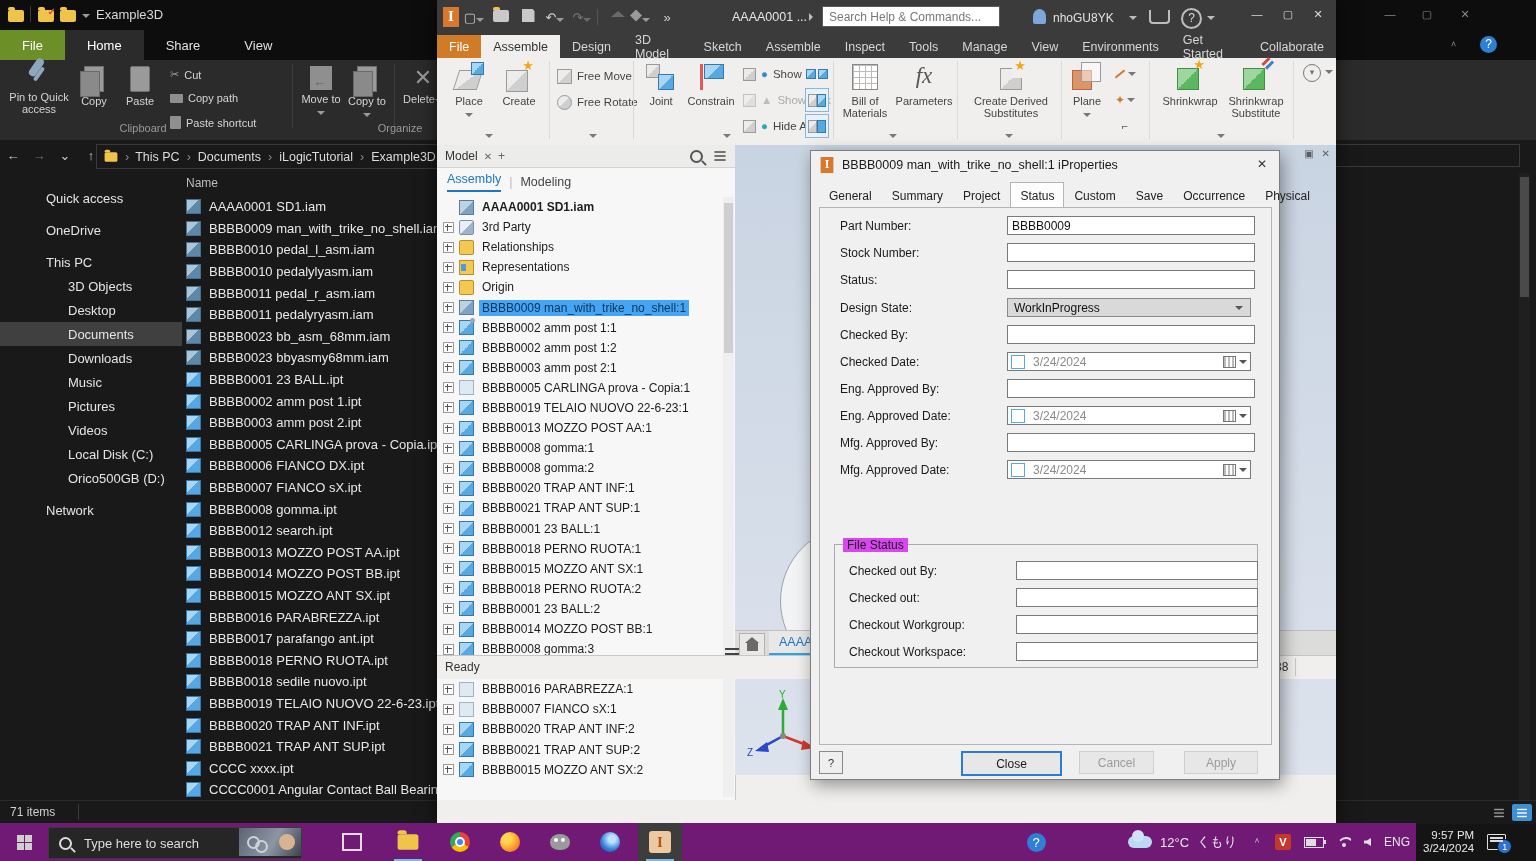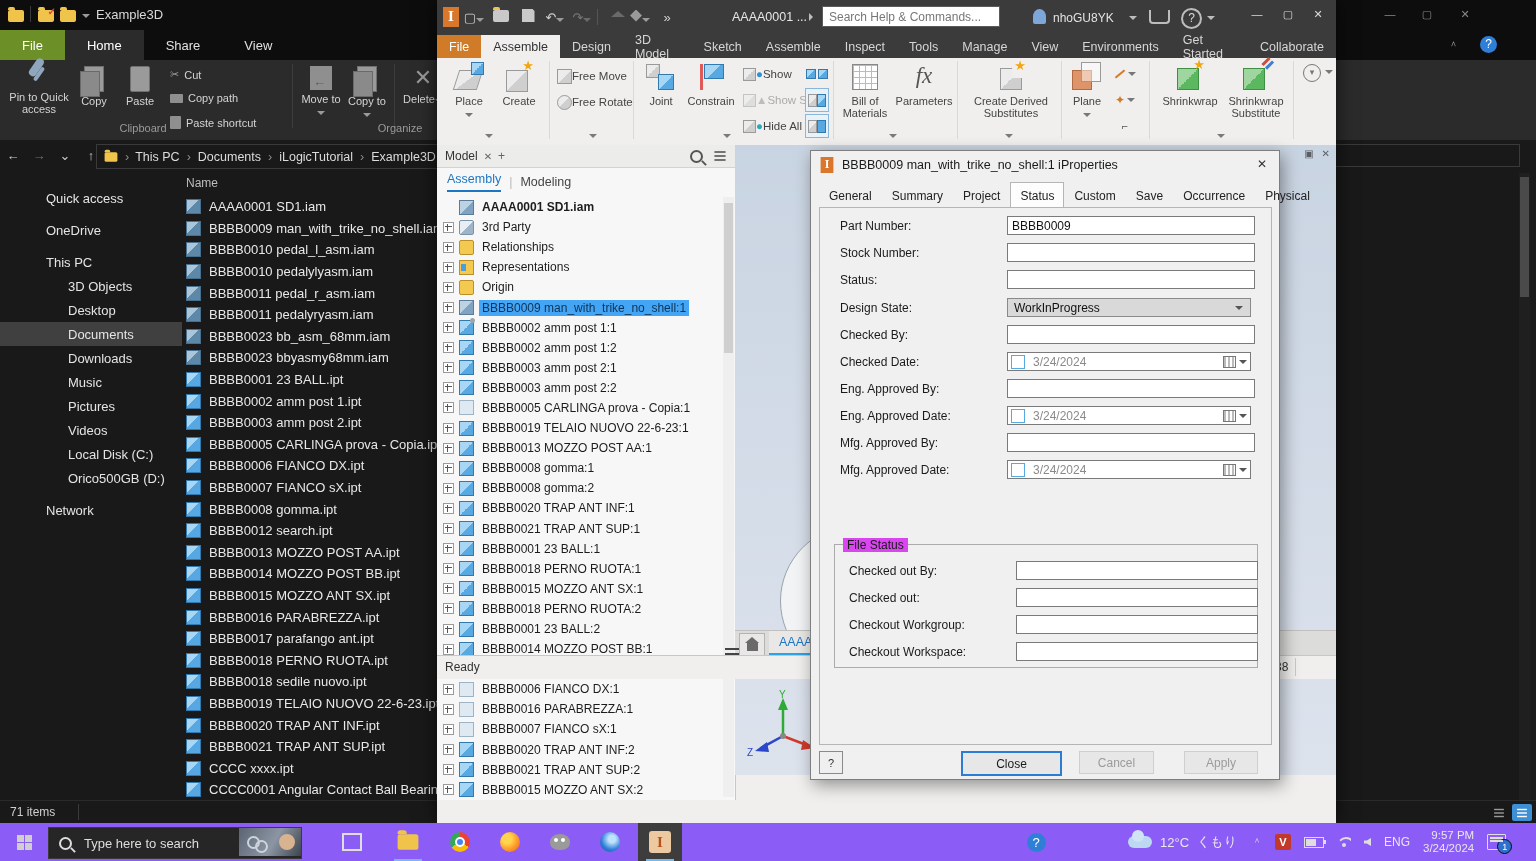--- a/index.html
+++ b/index.html
@@ -65,21 +65,21 @@
   .ilogo{width:16px;height:20px;background:#d9782c;color:#fff;font-family:"Liberation Serif",serif;font-weight:bold;font-size:15px;text-align:center;line-height:19px;}
   .inv-search{position:absolute;left:385px;top:6px;width:178px;height:21px;background:#fff;border:1px solid #5a5a5a;font-size:12px;color:#555;padding:0 6px;box-sizing:border-box;}
   .inv-search::placeholder{color:#777;}
   .inv-tabs{position:absolute;left:0;top:35px;width:899px;height:23px;background:#3b3b3b;display:flex;}
   .inv-tab{padding:0 12px;display:flex;align-items:center;font-size:12.5px;color:#d6d6d6;}
   .inv-tab[data-kind="file"]{background:#d07b27;color:#fff;}
   .inv-tab[data-kind="active"]{background:#f0efee;color:#333;}
   .inv-ribbon{position:absolute;left:0;top:58px;width:899px;height:87px;background:#f0efee;border-bottom:1px solid #c9c7c5;color:#444;}
   .rbig{position:absolute;top:4px;width:52px;text-align:center;font-size:11px;color:#444;line-height:12px;}
   .rbig .ric{display:block;width:30px;height:30px;margin:0 auto 3px;position:relative;}
-  .rrow{position:absolute;height:24px;display:flex;align-items:center;font-size:11.5px;color:#444;text-align:center;}
+  .rrow{position:absolute;height:24px;display:flex;align-items:center;gap:5px;font-size:11.5px;color:#444;text-align:center;}
   .rrow.dis{color:#ababab;}
   .gc{display:inline-block;width:16px;height:16px;background:linear-gradient(135deg,#ececec 0 50%,#cfcfcf 0);border:1px solid #9a9a9a;}
   .bc{display:inline-block;width:14px;height:14px;background:linear-gradient(135deg,#a8d6f5 0 50%,#58a8e2 0);border:1px solid #3279ad;}
   .star{position:absolute;color:#f2a50c;font-size:13px;}
   .rsep{position:absolute;top:3px;height:78px;width:1px;background:#dbd9d6;}
   .rgarrow{position:absolute;top:76px;color:#7a7a7a;}
   .smcol{position:absolute;width:24px;display:flex;flex-direction:column;gap:2px;}
   .smbtn{width:22px;height:22px;border:1px solid transparent;display:flex;align-items:center;justify-content:center;}
   
   .inv-browser{position:absolute;left:0;top:145px;width:298px;height:655px;background:#f7f7f7;border-right:1px solid #c9c7c5;}
@@ -143,21 +143,21 @@
   .fsgroup{position:absolute;left:14px;top:336px;width:422px;height:122px;border:1px solid #ababab;}
   .fsleg{position:absolute;left:8px;top:-7px;background:#d946ef;padding:0 4px;font-size:12px;color:#1a1a1a;}
   .fsrow{position:absolute;height:19px;width:100%;}
   .fsrow .dlabel{left:14px;}
   .fsrow .dinput{left:181px;width:232px;}
   .dbtn{position:absolute;top:600px;height:21px;background:#e3e3e3;border:1px solid #b5b5b5;font-size:12px;color:#1a1a1a;display:flex;align-items:center;justify-content:center;}
   .dbtn.primary{border:2px solid #2b7cd3;background:#e7e7e7;}
   .dbtn.dis{color:#9b9b9b;border-color:#cfcfcf;background:#e7e7e7;}
   .helpbtn{position:absolute;left:8px;top:600px;width:22px;height:21px;border:1px solid #8a8a8a;background:#efefef;font-size:11px;color:#333;display:flex;align-items:center;justify-content:center;}
   
-  .tb{left:0;top:823px;width:1536px;height:38px;background:#8b5cf6;color:#e8e8e8;}
+  .tb{left:0;top:823px;width:1416px;height:38px;background:#701a75;color:#e8e8e8;}
   .tb-start{position:absolute;left:0;top:0;width:48px;height:38px;display:flex;align-items:center;justify-content:center;}
   .winlogo{width:15px;height:15px;display:grid;grid-template-columns:7px 7px;grid-template-rows:7px 7px;gap:1px;}
   .winlogo span{background:#cfcfcf;}
   .tb-search{position:absolute;left:48px;top:4px;width:252px;height:30px;background:#262626;border:1px solid #3a3a3a;display:flex;align-items:center;color:#e0e0e0;}
   .tb-search input{background:transparent;border:none;outline:none;color:#e0e0e0;font-size:13px;width:150px;}
   .tb-search input::placeholder{color:#dedede;}
   .tb-simg{position:absolute;right:0;top:0;width:62px;height:28px;background:linear-gradient(120deg,#5a6472,#8b95a3 55%,#3c434d);overflow:hidden;}
   .tb-simg i{position:absolute;border-radius:50%;border:2px solid #cdd3da;width:9px;height:9px;}
   .tbicon{position:absolute;top:0;width:44px;height:38px;display:flex;align-items:center;justify-content:center;}
   .tbicon[data-open="1"]::after{content:"";position:absolute;bottom:0;left:8px;right:8px;height:2px;background:#76b9ed;}
@@ -793,25 +793,20 @@
             <span class="ti"></span>
             <span class="tlabel">BBBB0002 amm post 1:2</span>
           </div>
 
           <div class="trow" data-icon="part" data-plus="1">
             <span class="plus"></span>
             <span class="ti"></span>
             <span class="tlabel">BBBB0003 amm post 2:1</span>
           </div>
 
-          <div class="trow" data-icon="part" data-plus="1">
-            <span class="plus"></span>
-            <span class="ti"></span>
-            <span class="tlabel">BBBB0003 amm post 2:2</span>
-          </div>
 
           <div class="trow" data-icon="part-ghost" data-plus="1">
             <span class="plus"></span>
             <span class="ti"></span>
             <span class="tlabel">BBBB0005   CARLINGA prova - Copia:1</span>
           </div>
 
           <div class="trow" data-icon="part" data-plus="1">
             <span class="plus"></span>
             <span class="ti"></span>

